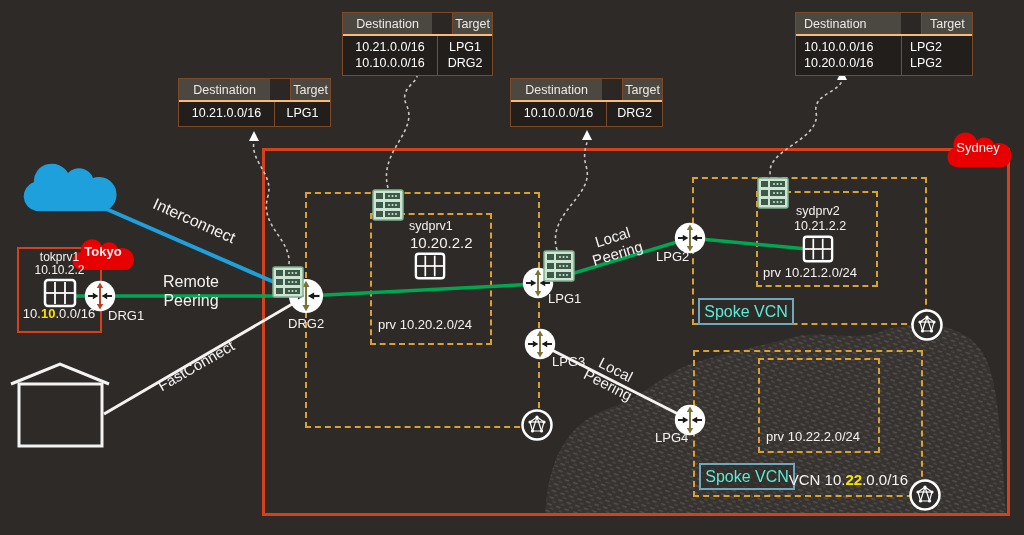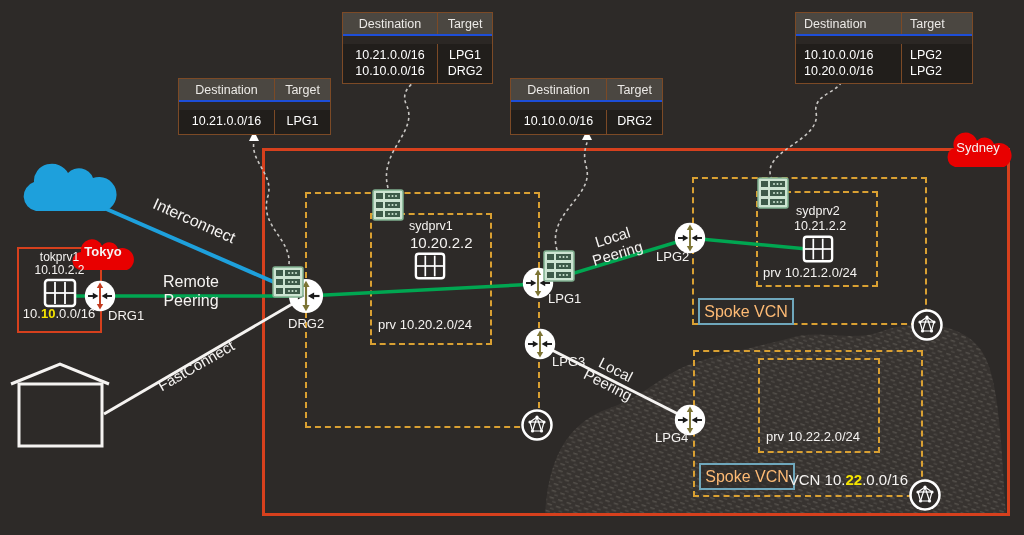--- a/index.html
+++ b/index.html
@@ -15,29 +15,29 @@
   .region-border { position:absolute; border:3px solid #d6401d; z-index:1; }
   .tokyo-border  { position:absolute; border:2px solid #d6401d; z-index:1; }
   .vcn-box    { position:absolute; border:2px dashed #d9a032; z-index:1; }
   .subnet-box { position:absolute; border:2px dashed #d9a032; z-index:1; }
 
   
   .lbl { position:absolute; z-index:5; color:#f5f3f1; font-size:13px; line-height:1.15; white-space:nowrap; }
   .center { text-align:center; }
   .hl { color:#f5e400; font-weight:bold; }
   .vcn-cidr { font-size:15px; text-align:right; }
-  .blue-tag { position:absolute; z-index:5; border:2px solid #6fa7bc; color:#fdba74;
+  .blue-tag { position:absolute; z-index:5; border:2px solid #6fa7bc; color:#5eead4;
               display:flex; align-items:center; justify-content:center; background:rgba(45,42,40,.55); }
   .rot { transform-origin:center center; }
 
   
   .rtable { position:absolute; z-index:6; border:1px solid #7c4a26; background:#2b2724; }
-  .rt-head { display:flex; border-bottom:2px solid #1d4ed8; }
+  .rt-head { display:flex; border-bottom:2px solid #fdba74;gap:20px; }
   .rt-hc { background:#4b4741; color:#eceae7; font-size:12.5px; text-align:center; padding:4px 2px 3px; }
-  .rt-body { display:flex; background:#211e1b;margin-top:8px; }
+  .rt-body { display:flex; background:#211e1b; }
   .rt-bc { font-size:12.5px; text-align:center; padding:4px 2px 4px; color:#fff; }
   .rt-bc div { line-height:1.25; }
   .col-div { border-left:1px solid #7c4a26; }
 
   .gw { position:absolute; z-index:4; }
   .iconbox { position:absolute; z-index:4; }
   .toplayer { z-index:6; }
 </style>
 </head>
 <body>

